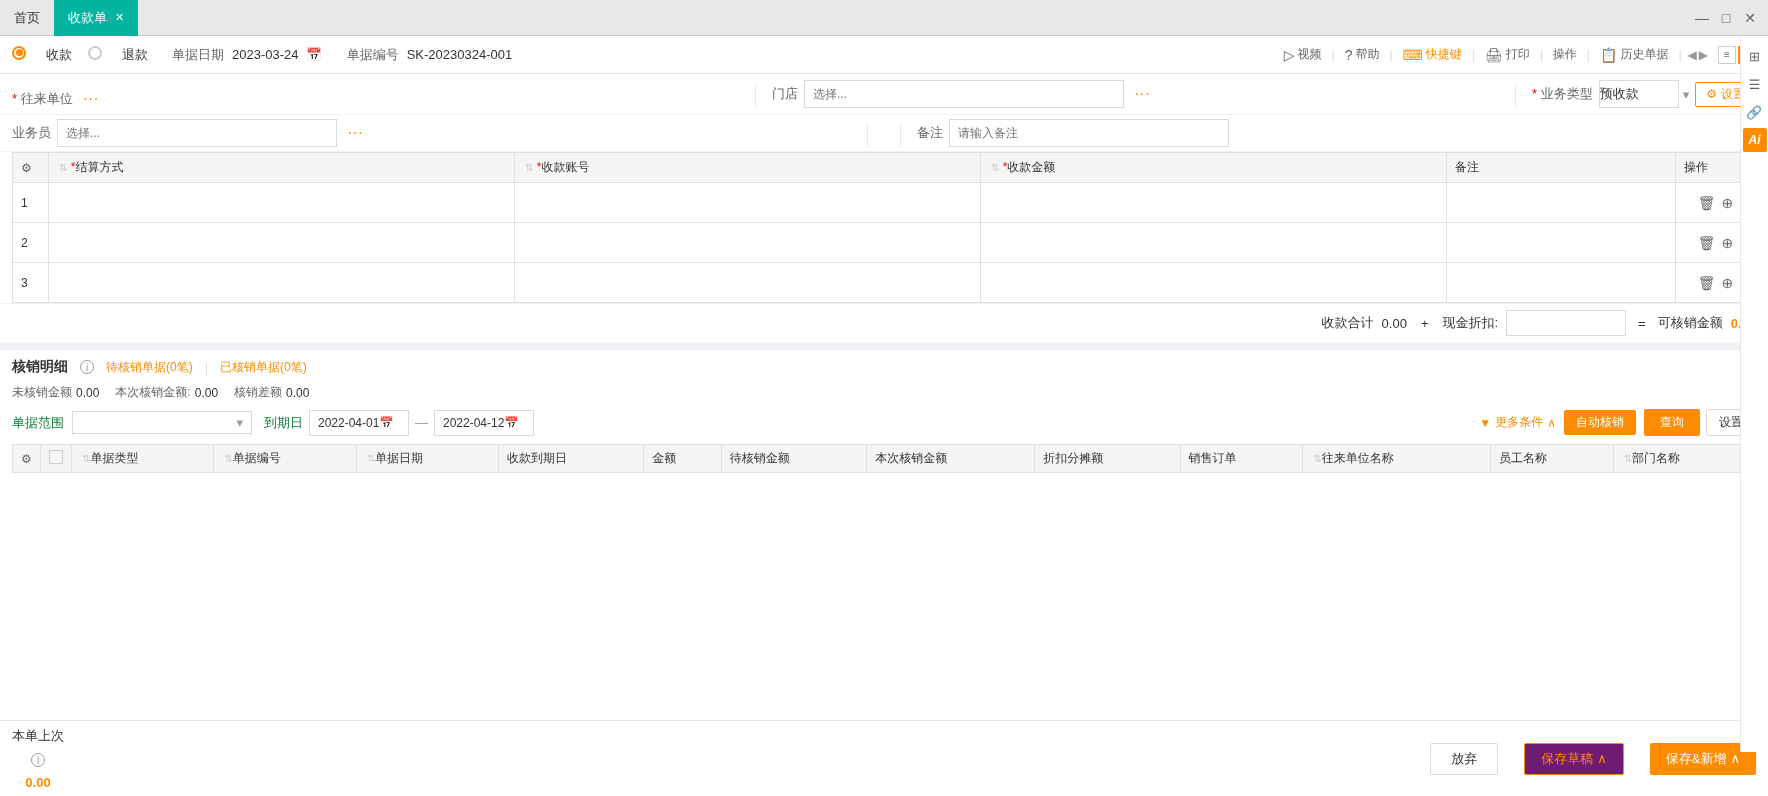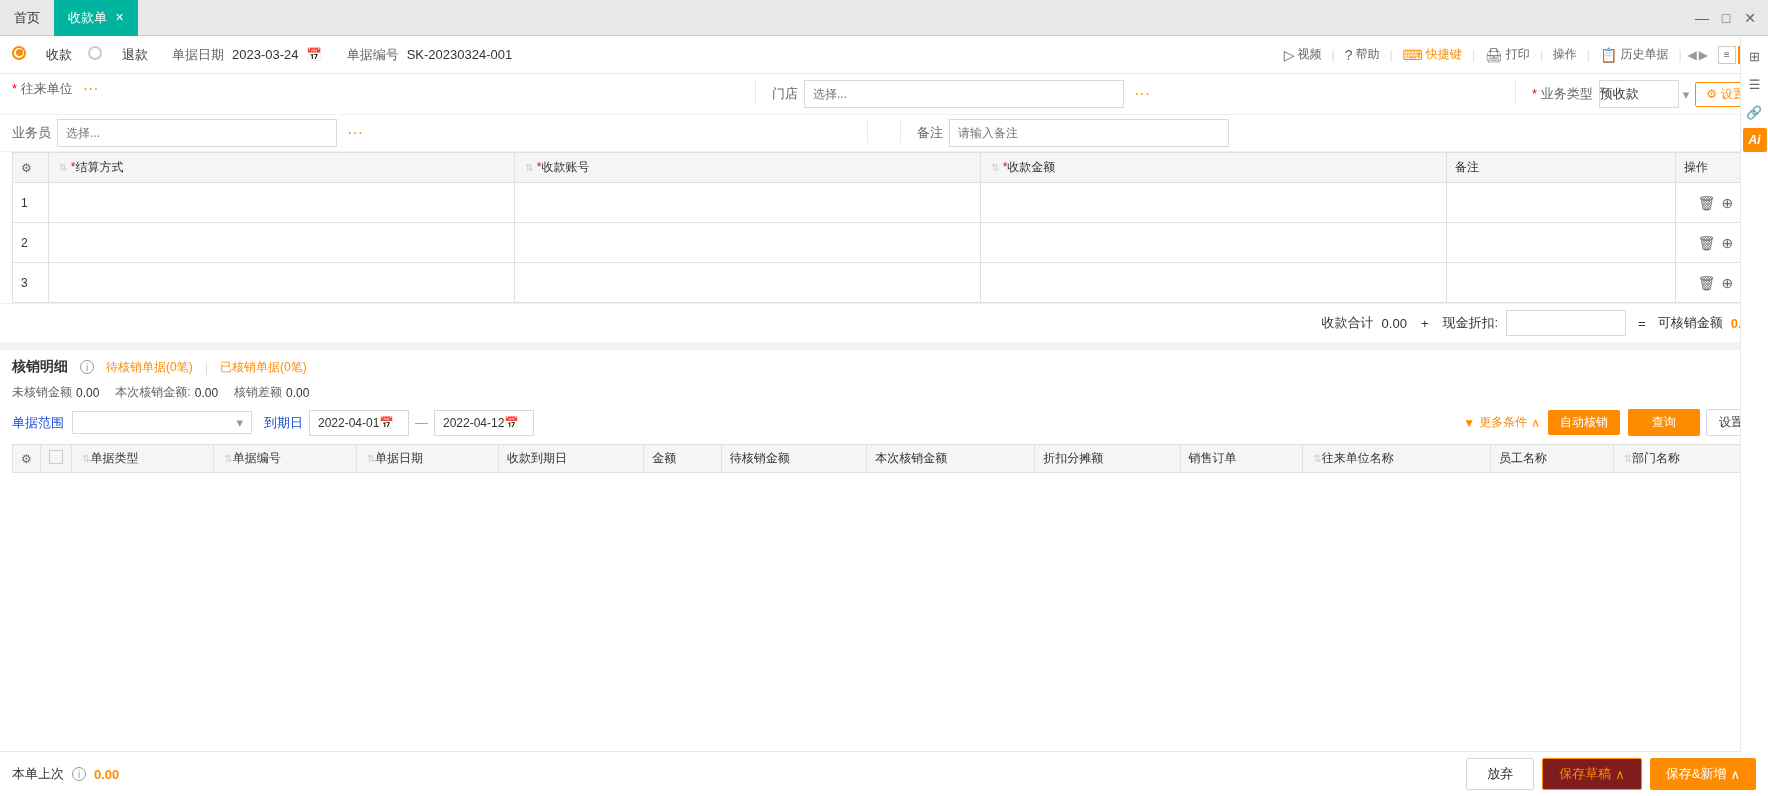--- a/index.html
+++ b/index.html
@@ -36,21 +36,21 @@
     .toolbar-right { display: flex; align-items: center; gap: 6px; color: #666; font-size: 12px; }
     .toolbar-btn { display: flex; align-items: center; gap: 3px; cursor: pointer; padding: 2px 4px; }
     .toolbar-btn .icon { font-size: 14px; }
     .toolbar-divider { color: #ddd; }
     .toolbar-btn.highlight { color: #ff8c00; }
     .layout-icons { display: flex; gap: 2px; margin-left: 4px; }
     .layout-icon { width: 18px; height: 18px; border: 1px solid #ccc; display: flex; align-items: center; justify-content: center; cursor: pointer; font-size: 10px; }
     .layout-icon.active { background: #ff8c00; color: #fff; border-color: #ff8c00; }
 
     
-    .fields-row { display: flex; align-items: flex-start; padding: 6px 12px; gap: 0; border-bottom: 1px solid #f0f0f0; }
+    .fields-row { display: flex; align-items: flex-end; padding: 6px 12px; gap: 0; border-bottom: 1px solid #f0f0f0; }
     .field-group { display: flex; align-items: center; gap: 6px; flex: 1; }
     .field-label { color: #666; white-space: nowrap; min-width: fit-content; }
     .field-label.required::before { content: '* '; color: #f00; }
     .field-input { flex: 1; height: 28px; border: 1px solid #d9d9d9; padding: 0 8px; font-size: 12px; color: #999; outline: none; }
     .field-more { color: #ff8c00; cursor: pointer; margin-left: 4px; font-size: 16px; line-height: 1; }
     .field-divider { width: 1px; height: 24px; background: #e8e8e8; margin: 0 16px; }
     .business-select { display: flex; align-items: center; gap: 4px; }
     .select-value { padding: 0 0; height: 28px; border: 1px solid #d9d9d9; display: flex; align-items: center; min-width: 80px; }
     .select-arrow { color: #999; }
     .settings-btn { background: #fff; border: 1px solid #ff8c00; color: #ff8c00; padding: 3px 10px; cursor: pointer; display: flex; align-items: center; gap: 4px; font-size: 12px; border-radius: 2px; }
@@ -83,43 +83,43 @@
     .verify-tab { color: #ff8c00; cursor: pointer; font-size: 12px; }
 
     .verify-stats { display: flex; align-items: center; gap: 16px; margin-bottom: 8px; font-size: 12px; }
     .stat-item { display: flex; align-items: center; gap: 4px; }
     .stat-label { color: #666; }
     .stat-value { color: #333; }
 
     .verify-toolbar { display: flex; align-items: center; justify-content: space-between; margin-bottom: 8px; }
     .filter-area { display: flex; align-items: center; gap: 12px; }
     .filter-row { display: flex; align-items: center; gap: 8px; }
-    .filter-label { color: #1d4ed8; white-space: nowrap; }
+    .filter-label { color: #15803d; white-space: nowrap; }
     .filter-select { display: flex; align-items: center; gap: 4px; border: 1px solid #d9d9d9; padding: 3px 8px; min-width: 180px; cursor: pointer; }
     .filter-arrow { color: #999; }
     .date-filter { display: flex; align-items: center; gap: 6px; }
     .date-input { border: 1px solid #d9d9d9; padding: 3px 8px; font-size: 12px; height: 26px; display: flex; align-items: center; cursor: pointer; min-width: 100px; }
     .date-sep { color: #999; }
     .action-btns { display: flex; gap: 6px; }
-    .btn-primary { background: #ff8c00; color: #fff; border: none; padding: 4px 24px; cursor: pointer; font-size: 12px; border-radius: 2px; }
+    .btn-primary { background: #ff8c00; color: #fff; border: none; padding: 4px 16px; cursor: pointer; font-size: 12px; border-radius: 2px; }
     .btn-default { background: #fff; color: #333; border: 1px solid #d9d9d9; padding: 4px 12px; cursor: pointer; font-size: 12px; border-radius: 2px; }
     .more-filters { display: flex; align-items: center; gap: 4px; color: #ff8c00; font-size: 12px; cursor: pointer; }
     .auto-btn { background: #ff8c00; color: #fff; border: none; padding: 4px 12px; cursor: pointer; font-size: 12px; border-radius: 2px; }
 
     
     .verify-table { width: 100%; border-collapse: collapse; font-size: 12px; }
     .verify-table th { background: #f5f5f5; border: 1px solid #e0e0e0; padding: 5px 8px; text-align: left; font-weight: normal; color: #333; white-space: nowrap; }
     .checkbox { width: 14px; height: 14px; border: 1px solid #ccc; display: inline-flex; cursor: pointer; }
 
     
     .bottom-bar { display: flex; align-items: center; justify-content: space-between; padding: 6px 12px; border-top: 1px solid #e8e8e8; background: #fff; }
-    .bottom-left { display: flex; align-items: center; gap: 8px; font-size: 13px; }
-    .bottom-btns { display: flex; gap: 8px; }
+    .bottom-left { display: flex; align-items: center; gap: 8px; font-size: 13px; flex-direction: column; }
+    .bottom-btns { display: flex; gap: 26px; }
     .btn-abandon { background: #fff; color: #333; border: 1px solid #d9d9d9; padding: 6px 20px; cursor: pointer; font-size: 13px; border-radius: 2px; }
-    .btn-save-draft { background: #7f1d1d; color: #ff8c00; border: 1px solid #ff8c00; padding: 6px 16px; cursor: pointer; font-size: 13px; border-radius: 2px; display: flex; align-items: center; gap: 4px; }
+    .btn-save-draft { background: #701a75; color: #ff8c00; border: 1px solid #ff8c00; padding: 6px 16px; cursor: pointer; font-size: 13px; border-radius: 2px; display: flex; align-items: center; gap: 4px; }
     .btn-save-new { background: #ff8c00; color: #fff; border: none; padding: 6px 16px; cursor: pointer; font-size: 13px; border-radius: 2px; display: flex; align-items: center; gap: 4px; }
 
     
     .right-sidebar { position: fixed; right: 0; top: 36px; width: 28px; background: #fff; border-left: 1px solid #e8e8e8; display: flex; flex-direction: column; align-items: center; gap: 4px; padding: 8px 0; z-index: 100; height: calc(796px - 36px - 44px); }
     .sidebar-icon { width: 24px; height: 24px; display: flex; align-items: center; justify-content: center; cursor: pointer; color: #666; font-size: 13px; border-radius: 2px; }
     .sidebar-icon.active { background: #ff8c00; color: #fff; }
   </style>
 </head>
 <body>
 

